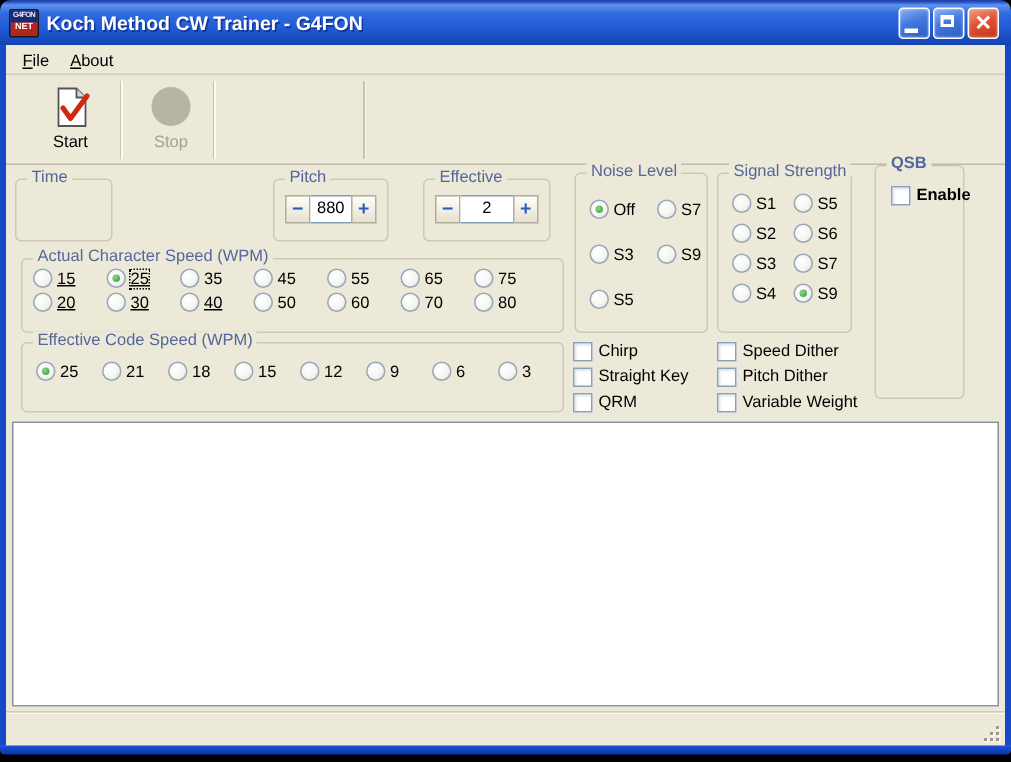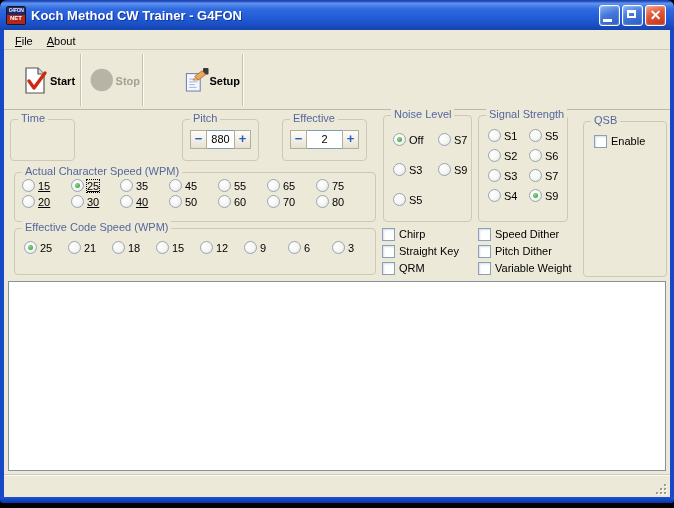--- a/index.html
+++ b/index.html
@@ -35,22 +35,22 @@
   .bottom-edge{position:absolute;left:0;right:0;top:497px;height:6px;
     background:linear-gradient(180deg,#1C53D8,#0A33A8);border-radius:0 0 3px 3px;}
   
   .menubar{position:absolute;left:0;top:0;right:0;height:19px;display:flex;align-items:flex-end;
     padding-left:4px;}
   .menu-item{padding:2px 7px;cursor:default;}
   .menu-item .accel{text-decoration:underline;}
   
   .toolbar{position:absolute;left:0;top:19px;right:0;height:61px;
     border-top:1px solid #CFCBBA;border-bottom:1px solid #BDB9A8;box-sizing:border-box;}
-  .tb-btn{position:absolute;top:5px;height:50px;display:flex;flex-direction:row;
-    align-items:center;justify-content:flex-start;font-weight:bold;}
+  .tb-btn{position:absolute;top:5px;height:50px;display:flex;flex-direction:column;
+    align-items:center;justify-content:flex-start;}
   .tb-btn .ticon{width:32px;height:32px;}
   .tb-btn .tlabel{margin-top:2px;}
   .tb-btn.disabled .tlabel{color:#A3A095;}
   .tb-sep{position:absolute;top:4px;height:52px;width:2px;
     background:linear-gradient(90deg,#C6C2B1 0 1px,#FBFAF4 1px 2px);}
   
   .gbox{position:absolute;border:1px solid #CDC9B6;border-radius:4px;box-sizing:border-box;}
   .gbox .glabel{position:absolute;top:-8px;left:7px;background:#ECE9D8;padding:0 3px;
     color:#54679C;white-space:nowrap;}
   
@@ -145,30 +145,20 @@
         <span class="tlabel">Start</span>
       </div>
       <div class="tb-sep" style="left:76px;"></div>
       <div class="tb-btn disabled" style="left:84px;width:52px;">
         <svg class="ticon" viewBox="0 0 32 32">
           <circle cx="16" cy="16" r="13" fill="#B7B4A6"></circle>
         </svg>
         <span class="tlabel">Stop</span>
       </div>
       <div class="tb-sep" style="left:138px;"></div>
-      <div class="tb-btn" style="left:176px;width:60px;">
-        <svg class="ticon" viewBox="0 0 32 32">
-          <rect x="7" y="9" width="15" height="19" fill="#F4F7FD" stroke="#7A86B8" stroke-width="1.2"></rect>
-          <path d="M10 15 h9 M10 18 h9 M10 21 h6 M10 24 h8" stroke="#9FB2D8" stroke-width="1"></path>
-          <rect x="25" y="3" width="6" height="7" rx="1" fill="#3A3A3A"></rect>
-          <path d="M16 12 l8 -6 l4 4 l-8 6 z" fill="#E8A860" stroke="#B07030" stroke-width="1"></path>
-          <path d="M14 16 l3 -3 l3 3 z" fill="#F2C290" stroke="#B07030" stroke-width="0.8"></path>
-        </svg>
-        <span class="tlabel">Setup</span>
-      </div>
       <div class="tb-sep" style="left:238px;"></div>
     </div>
 
     <div class="gbox" style="left:6px;top:89px;width:65px;height:42px;">
       <span class="glabel">Time</span>
     </div>
 
 
     <div class="gbox" style="left:178px;top:89px;width:77px;height:42px;">
       <span class="glabel">Pitch</span>
@@ -253,21 +243,21 @@
               <span class="opt-label">S7</span>
             </span>
             <span class="radio-item">
               <span class="radio selected"></span>
               <span class="opt-label">S9</span>
             </span>
           </div>
         </div>
     </div>
 
-    <div class="gbox" style="left:579px;top:91px;width:84px;height:156px;">
+    <div class="gbox" style="left:579px;top:80px;width:60px;height:156px;font-weight:bold;">
       <span class="glabel">QSB</span>
       <div class="qsb-inner">
         <span class="check-item">
           <span class="checkbox"></span>
           <span class="opt-label">Enable</span>
         </span>
       </div>
     </div>
 
     <div class="gbox" style="left:10px;top:142px;width:362px;height:50px;">

